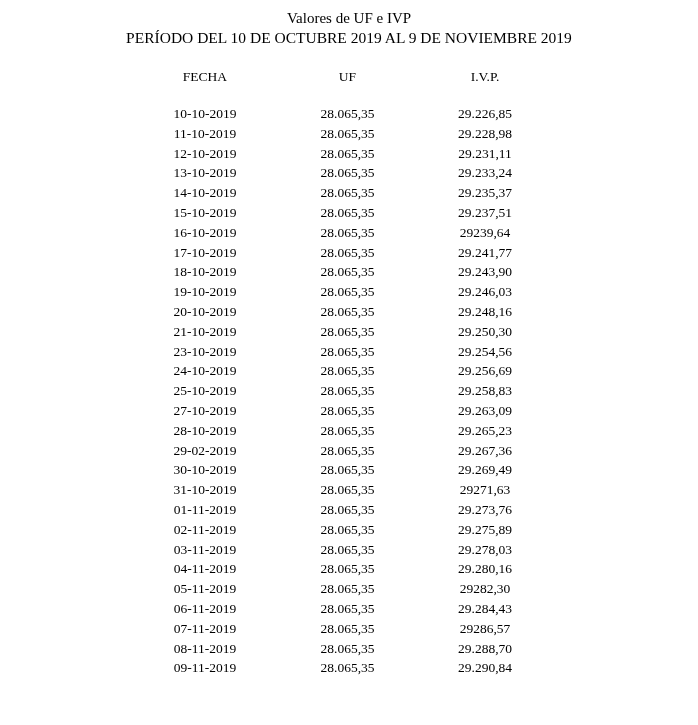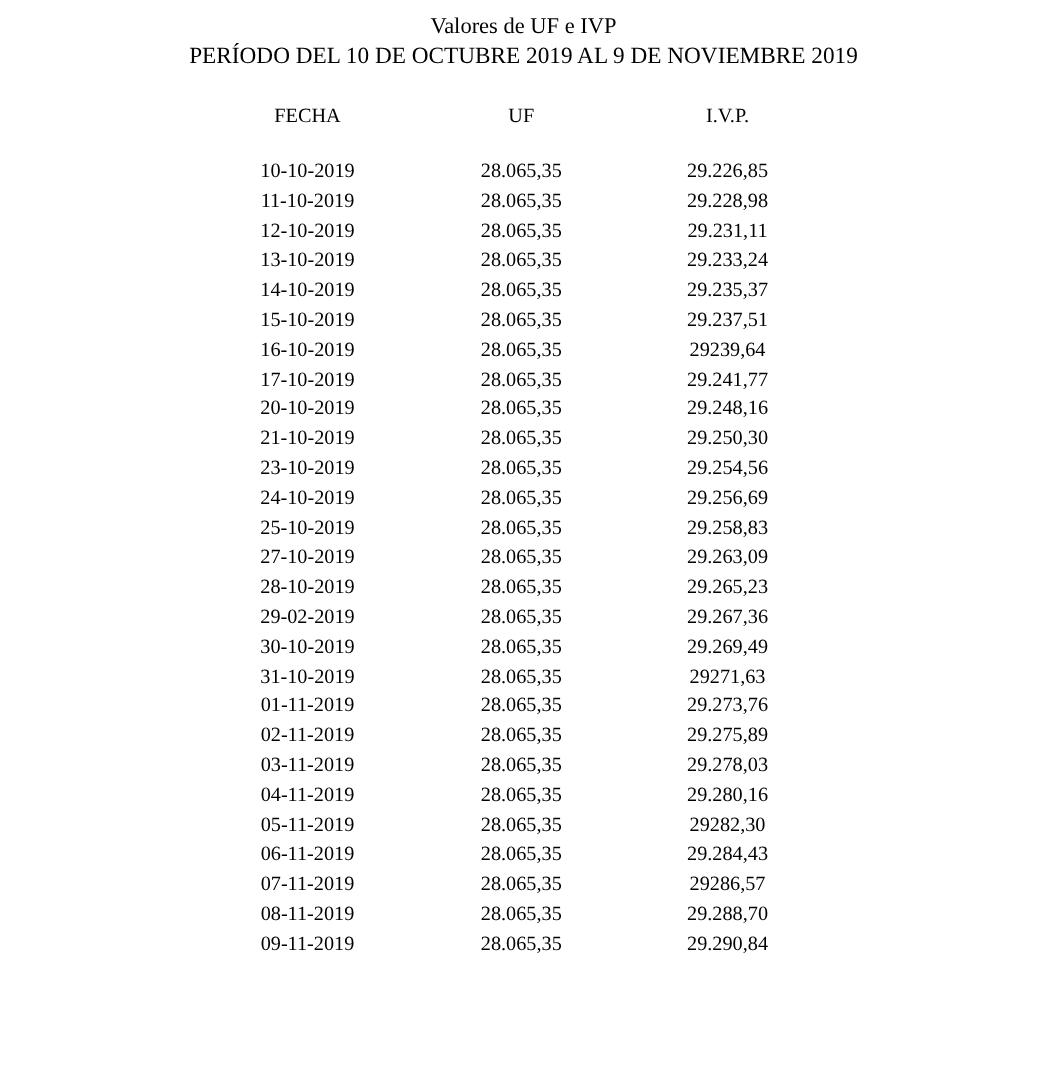--- a/index.html
+++ b/index.html
@@ -106,20 +106,30 @@
           <td>16-10-2019</td>
           <td>28.065,35</td>
           <td>29239,64</td>
         </tr>
         <tr>
           <td>17-10-2019</td>
           <td>28.065,35</td>
           <td>29.241,77</td>
         </tr>
         <tr>
+          <td>18-10-2019</td>
+          <td>28.065,35</td>
+          <td>29.243,90</td>
+        </tr>
+        <tr>
+          <td>19-10-2019</td>
+          <td>28.065,35</td>
+          <td>29.246,03</td>
+        </tr>
+        <tr>
           <td>20-10-2019</td>
           <td>28.065,35</td>
           <td>29.248,16</td>
         </tr>
         <tr>
           <td>21-10-2019</td>
           <td>28.065,35</td>
           <td>29.250,30</td>
         </tr>
         <tr>

